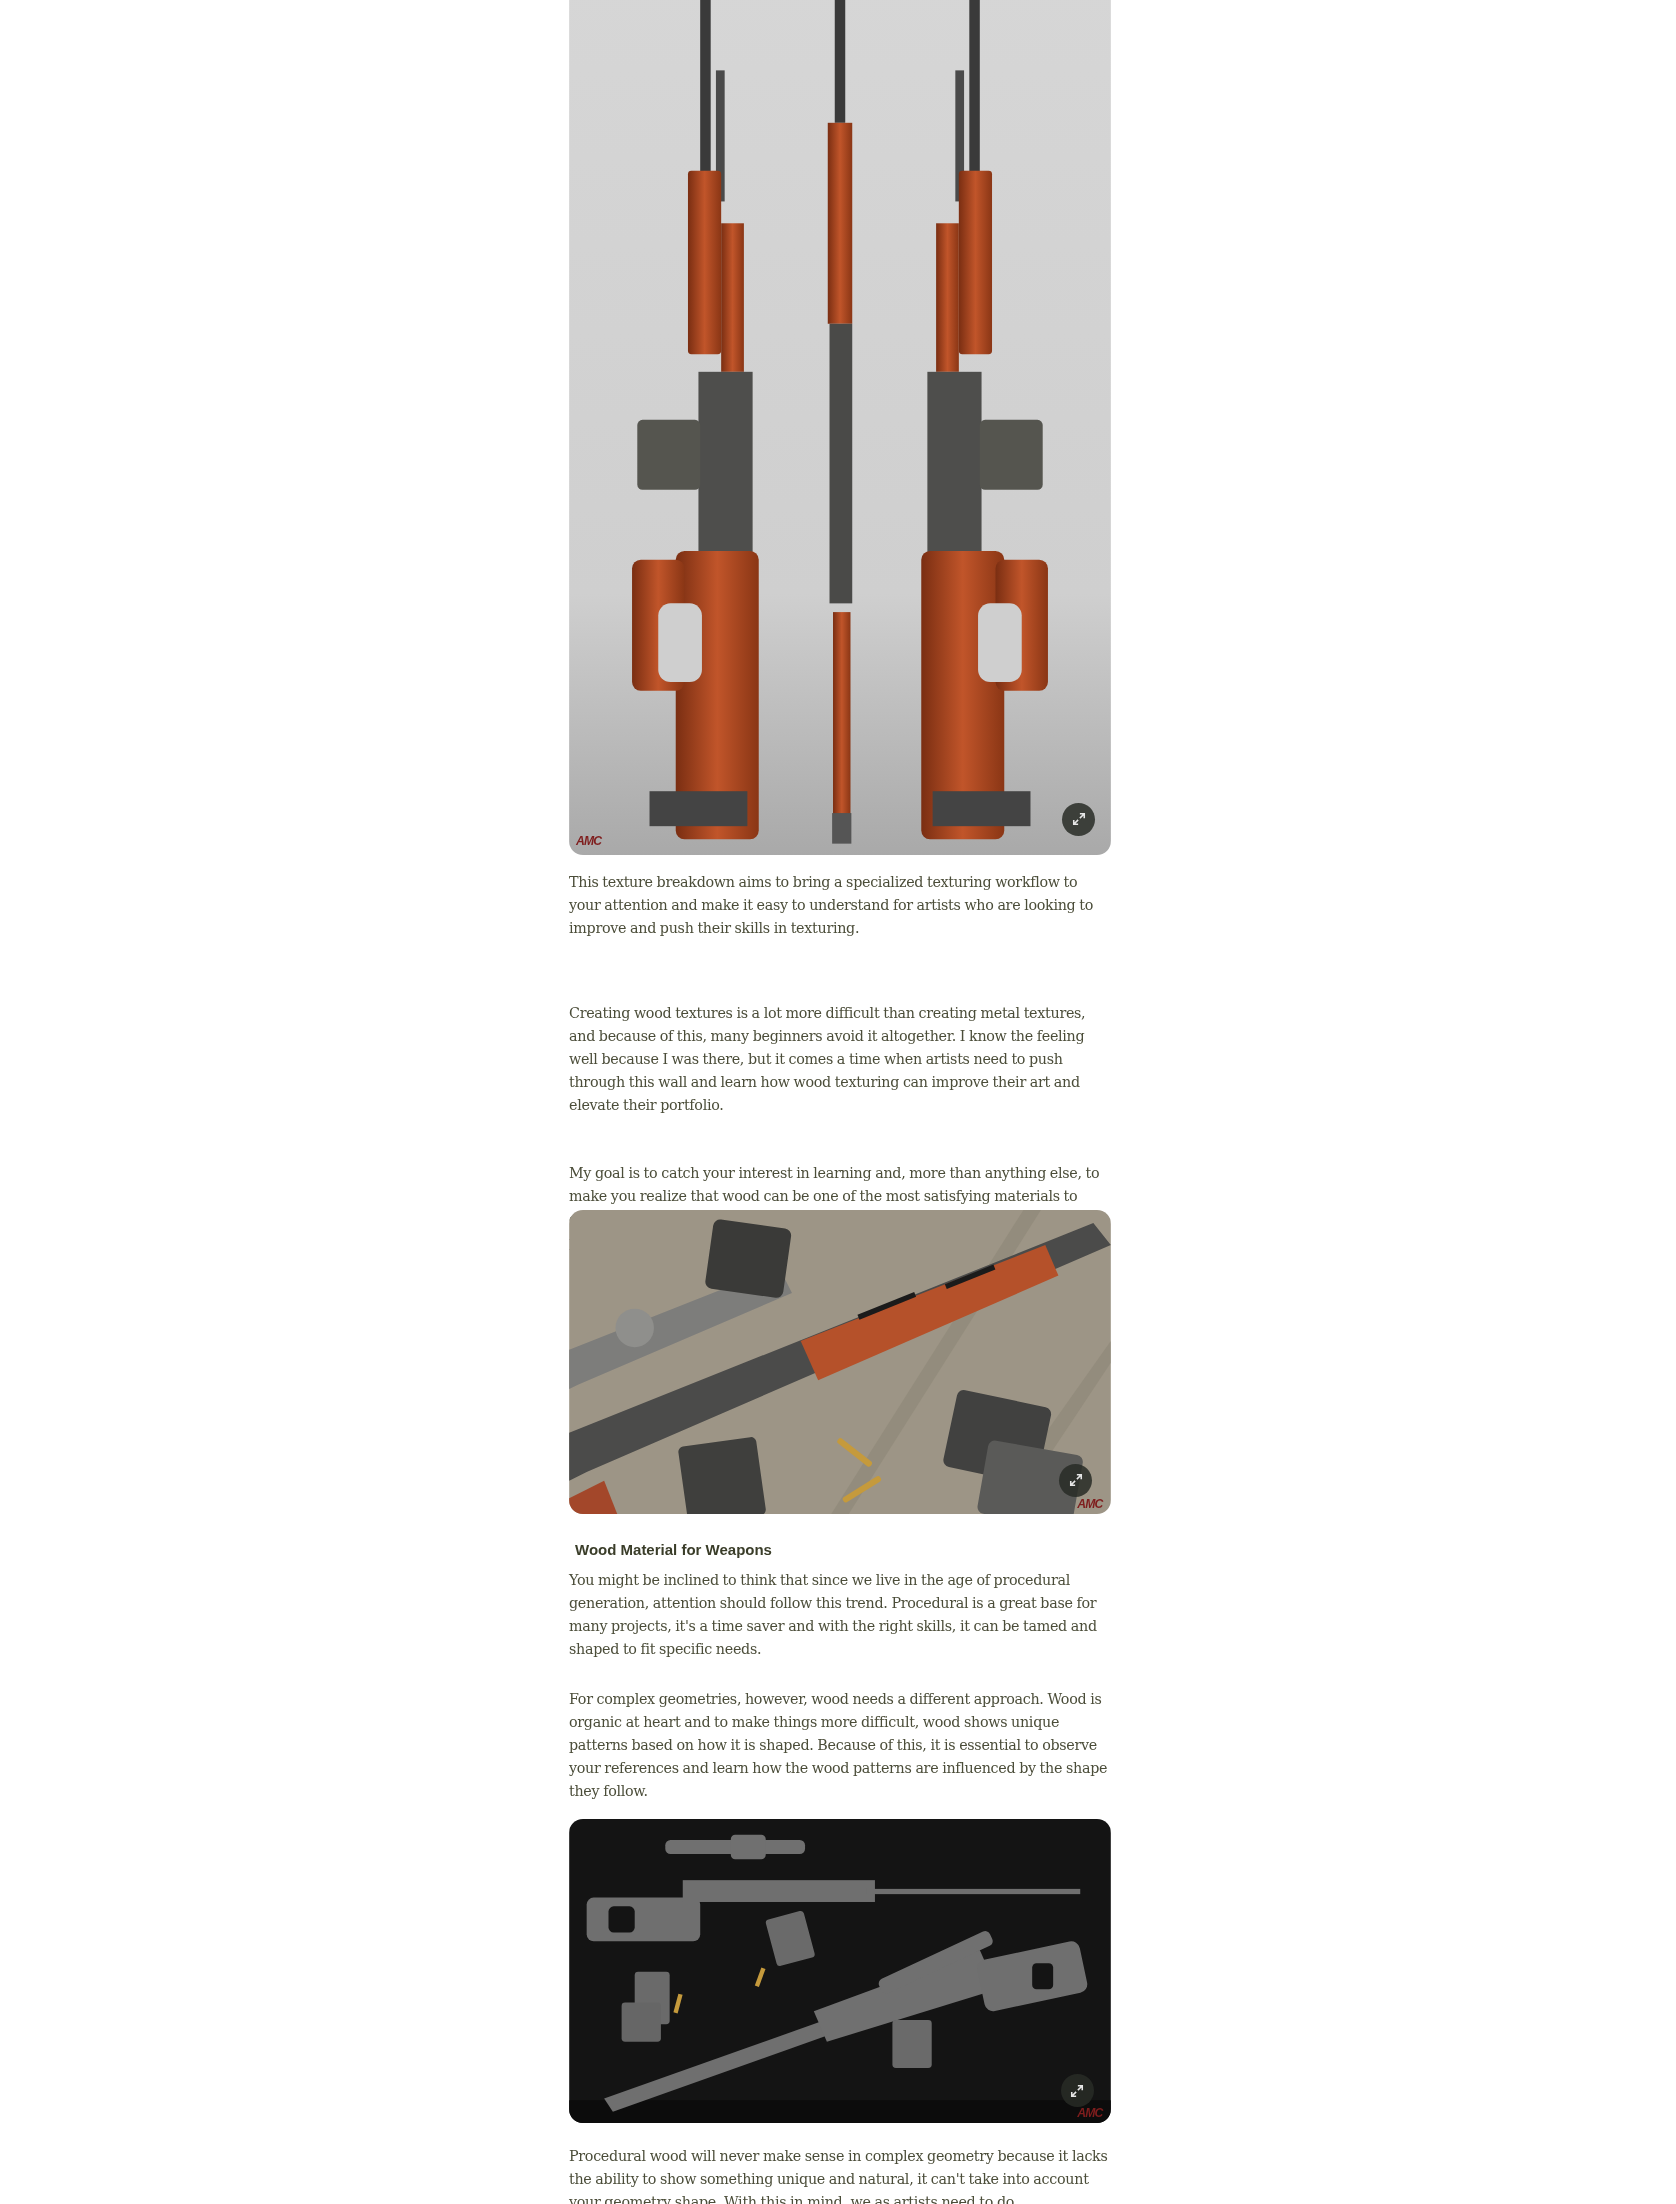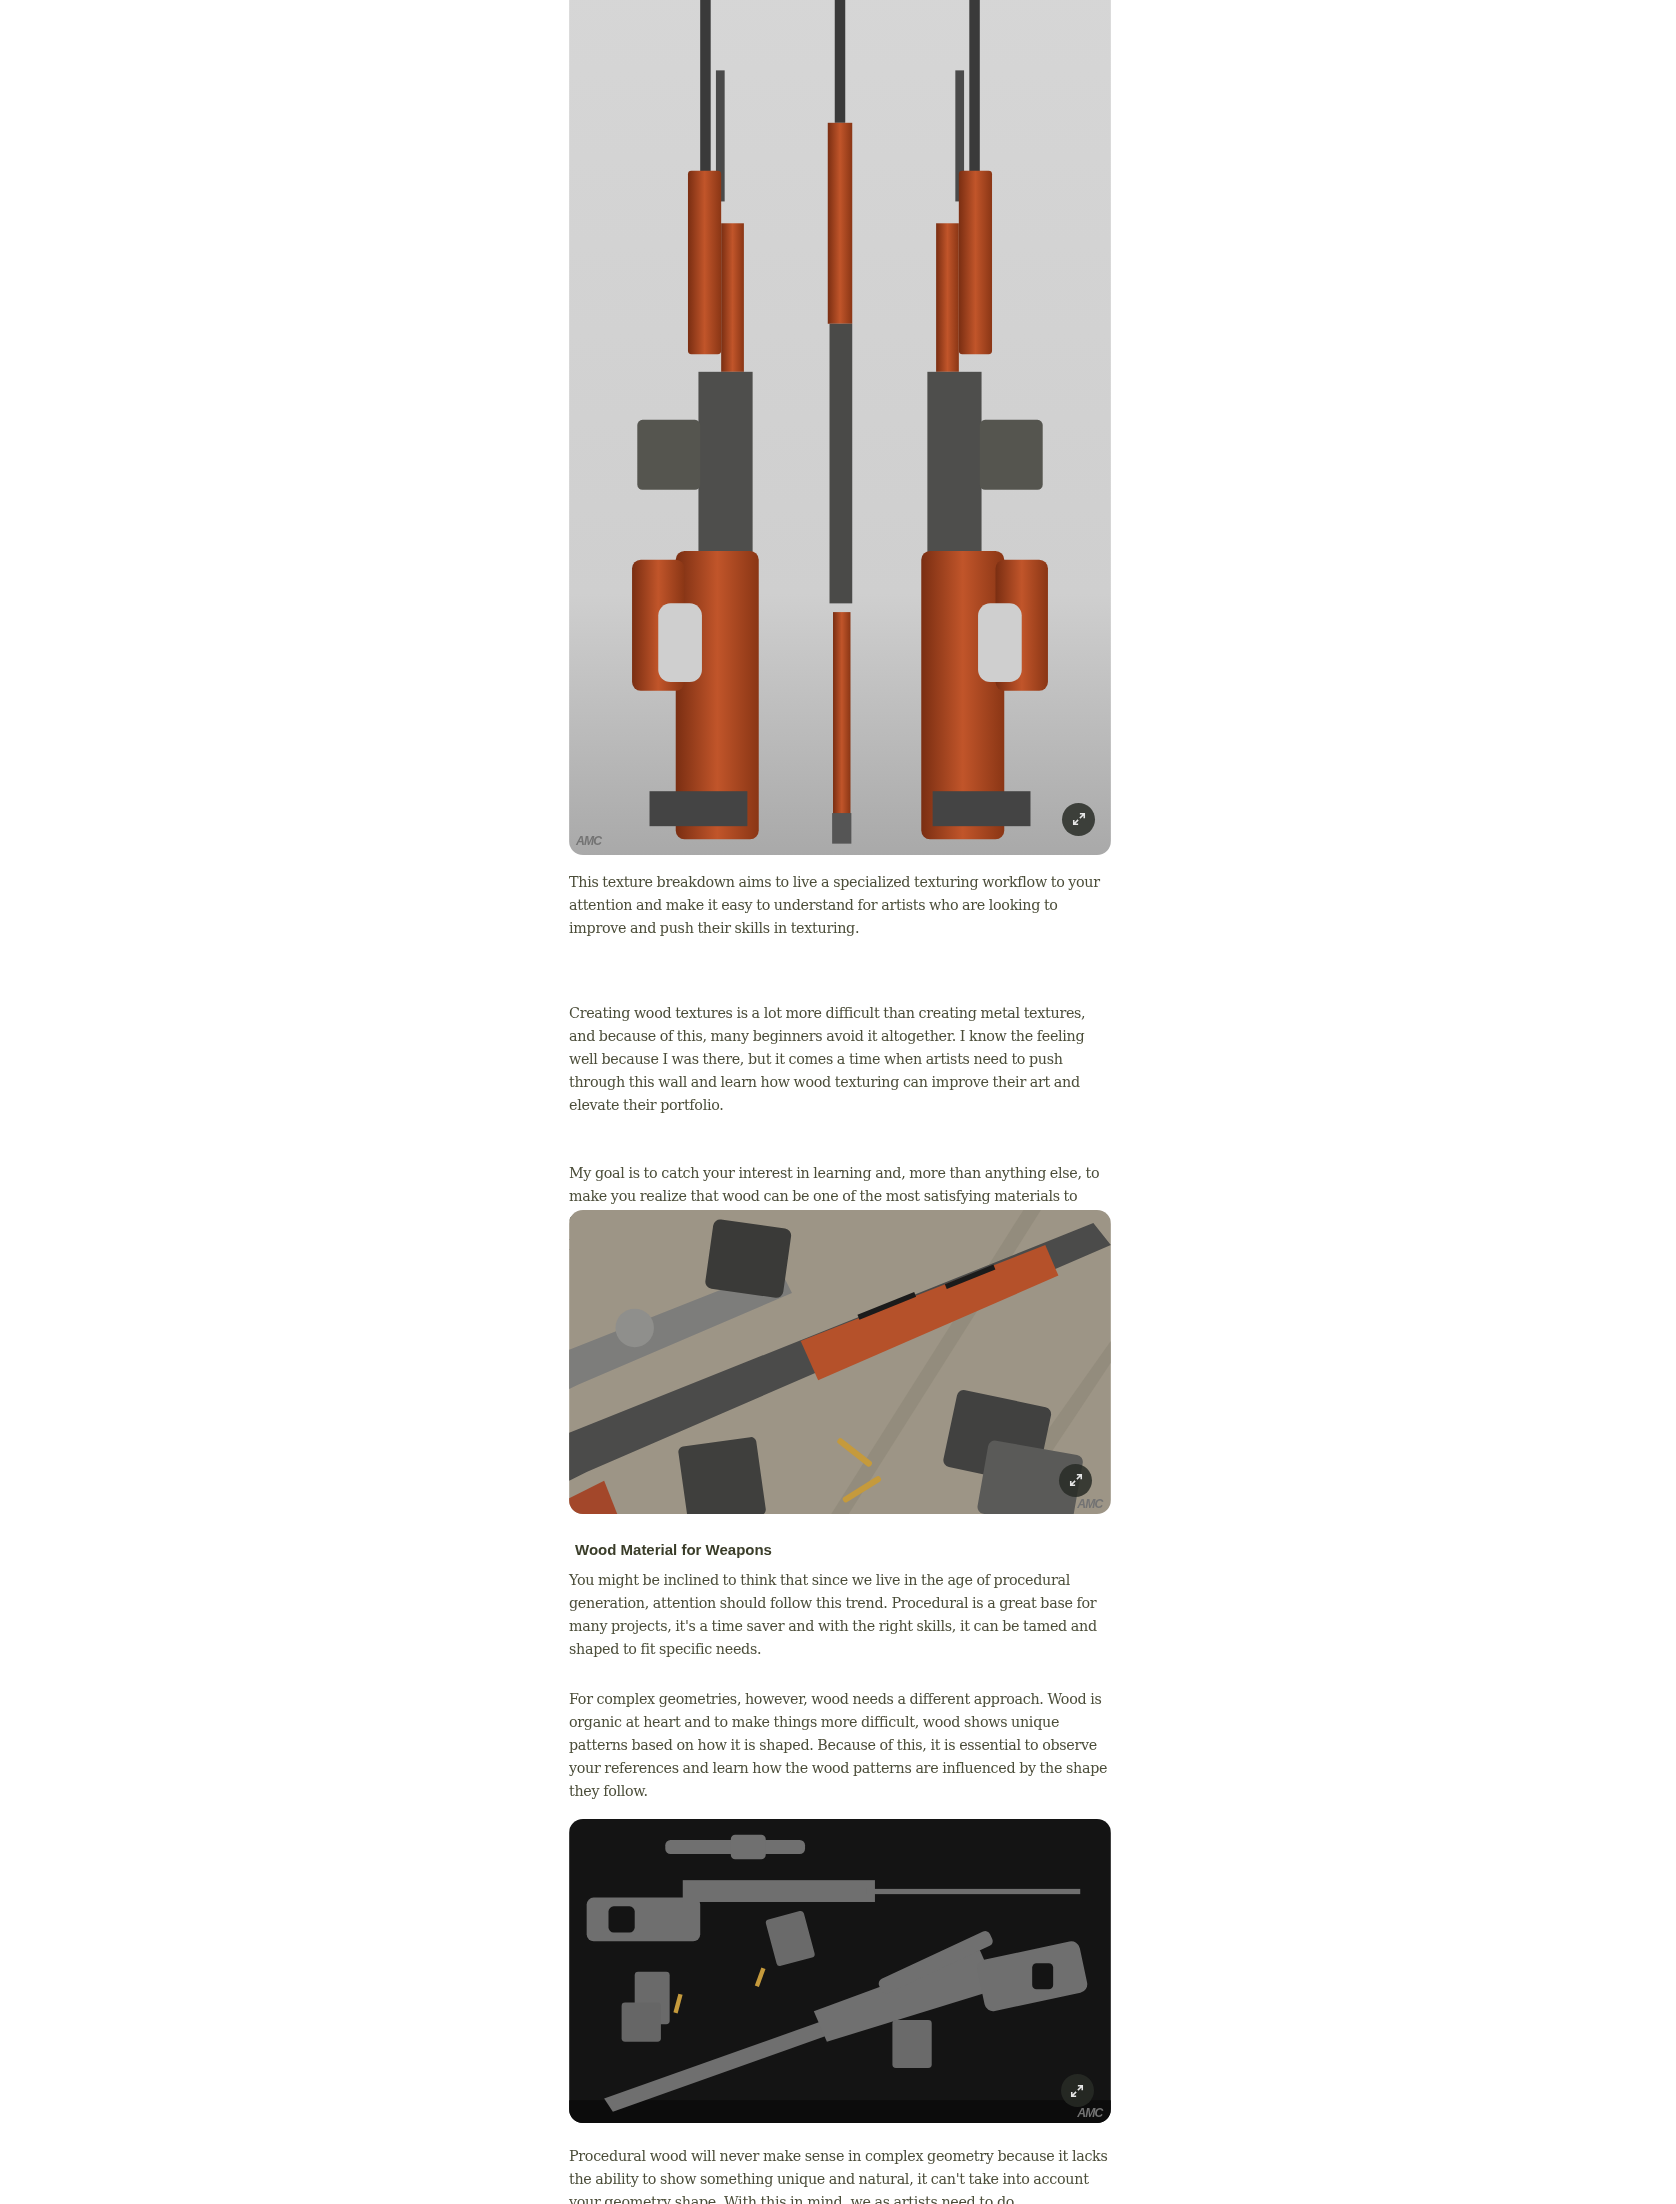--- a/index.html
+++ b/index.html
@@ -6,21 +6,21 @@
   body { width: 1677px; height: 2205px; overflow: hidden; position: relative; }
   .column { position: absolute; left: 569px; top: 0; width: 542px; }
   .figure { position: relative; width: 542px; border-radius: 14px; overflow: hidden; }
   .figure svg.art { display: block; width: 542px; }
   .fig1 { position: absolute; top: -17.5px; height: 872px; border-top-left-radius: 0; border-top-right-radius: 0; }
   .fig2 { position: absolute; top: 1210px; height: 304px; }
   .fig3 { position: absolute; top: 1819px; height: 304px; }
   .expand-btn { position: absolute; width: 33px; height: 33px; border-radius: 50%;
     background: rgba(40,44,38,0.85); display: flex; align-items: center; justify-content: center; cursor: pointer; }
   .logo { position: absolute; font-family: "Liberation Sans", sans-serif; font-weight: bold; font-style: italic;
-    color: #737373; font-size: 12.2px; letter-spacing: -0.9px; }
+    color: #7f1d1d; font-size: 12.2px; letter-spacing: -0.9px; }
   p.body { position: absolute; margin: 0; width: 542px; font-family: "DejaVu Serif", serif; font-size: 14.3px;
     line-height: 23px; color: #4b4d39; letter-spacing: -0.3px; word-spacing: -0.4px; }
   h3.heading { position: absolute; margin: 6px; font-family: "Liberation Sans", sans-serif; font-weight: bold;
     font-size: 15px; color: #3a3d29; }
 </style>
 </head>
 <body>
 
 <div class="column">
 
@@ -75,21 +75,21 @@
       </g>
     </svg>
     <div class="logo" style="left:7px; bottom:7px;">AMC</div>
     <div class="expand-btn" style="right:15.7px; bottom:19px;">
       <svg width="14" height="14" viewBox="0 0 16 16">
         <path d="M9 2h5v5M14 2l-5 5M7 14H2V9M2 14l5-5" stroke="#e6e6e6" stroke-width="1.8" fill="none"></path>
       </svg>
     </div>
   </div>
 
-  <p class="body" style="top:871px;">This texture breakdown aims to live a specialized texturing workflow to your attention and make it easy to understand for artists who are looking to improve and push their skills in texturing.</p>
+  <p class="body" style="top:871px;">This texture breakdown aims to bring a specialized texturing workflow to your attention and make it easy to understand for artists who are looking to improve and push their skills in texturing.</p>
   <p class="body" style="top:962px;margin-top:40px;">Creating wood textures is a lot more difficult than creating metal textures, and because of this, many beginners avoid it altogether. I know the feeling well because I was there, but it comes a time when artists need to push through this wall and learn how wood texturing can improve their art and elevate their portfolio.</p>
   <p class="body" style="top:1162px;">My goal is to catch your interest in learning and, more than anything else, to make you realize that wood can be one of the most satisfying materials to create and showcase. As intimidating as it looks, it will add value to your project!</p>
 
   <div class="figure fig2">
     <svg class="art" width="542" height="304" viewBox="0 0 620 348">
       <rect width="620" height="348" fill="#9d9586"></rect>
       <path d="M300 348 L520 0 L540 0 L320 348Z" fill="#8a8374" opacity="0.5"></path>
       <path d="M480 348 L620 150 L620 175 L505 348Z" fill="#8a8374" opacity="0.5"></path>
 
       <polygon points="0,255 600,15 620,40 20,300 0,310" fill="#4b4b4a"></polygon>

